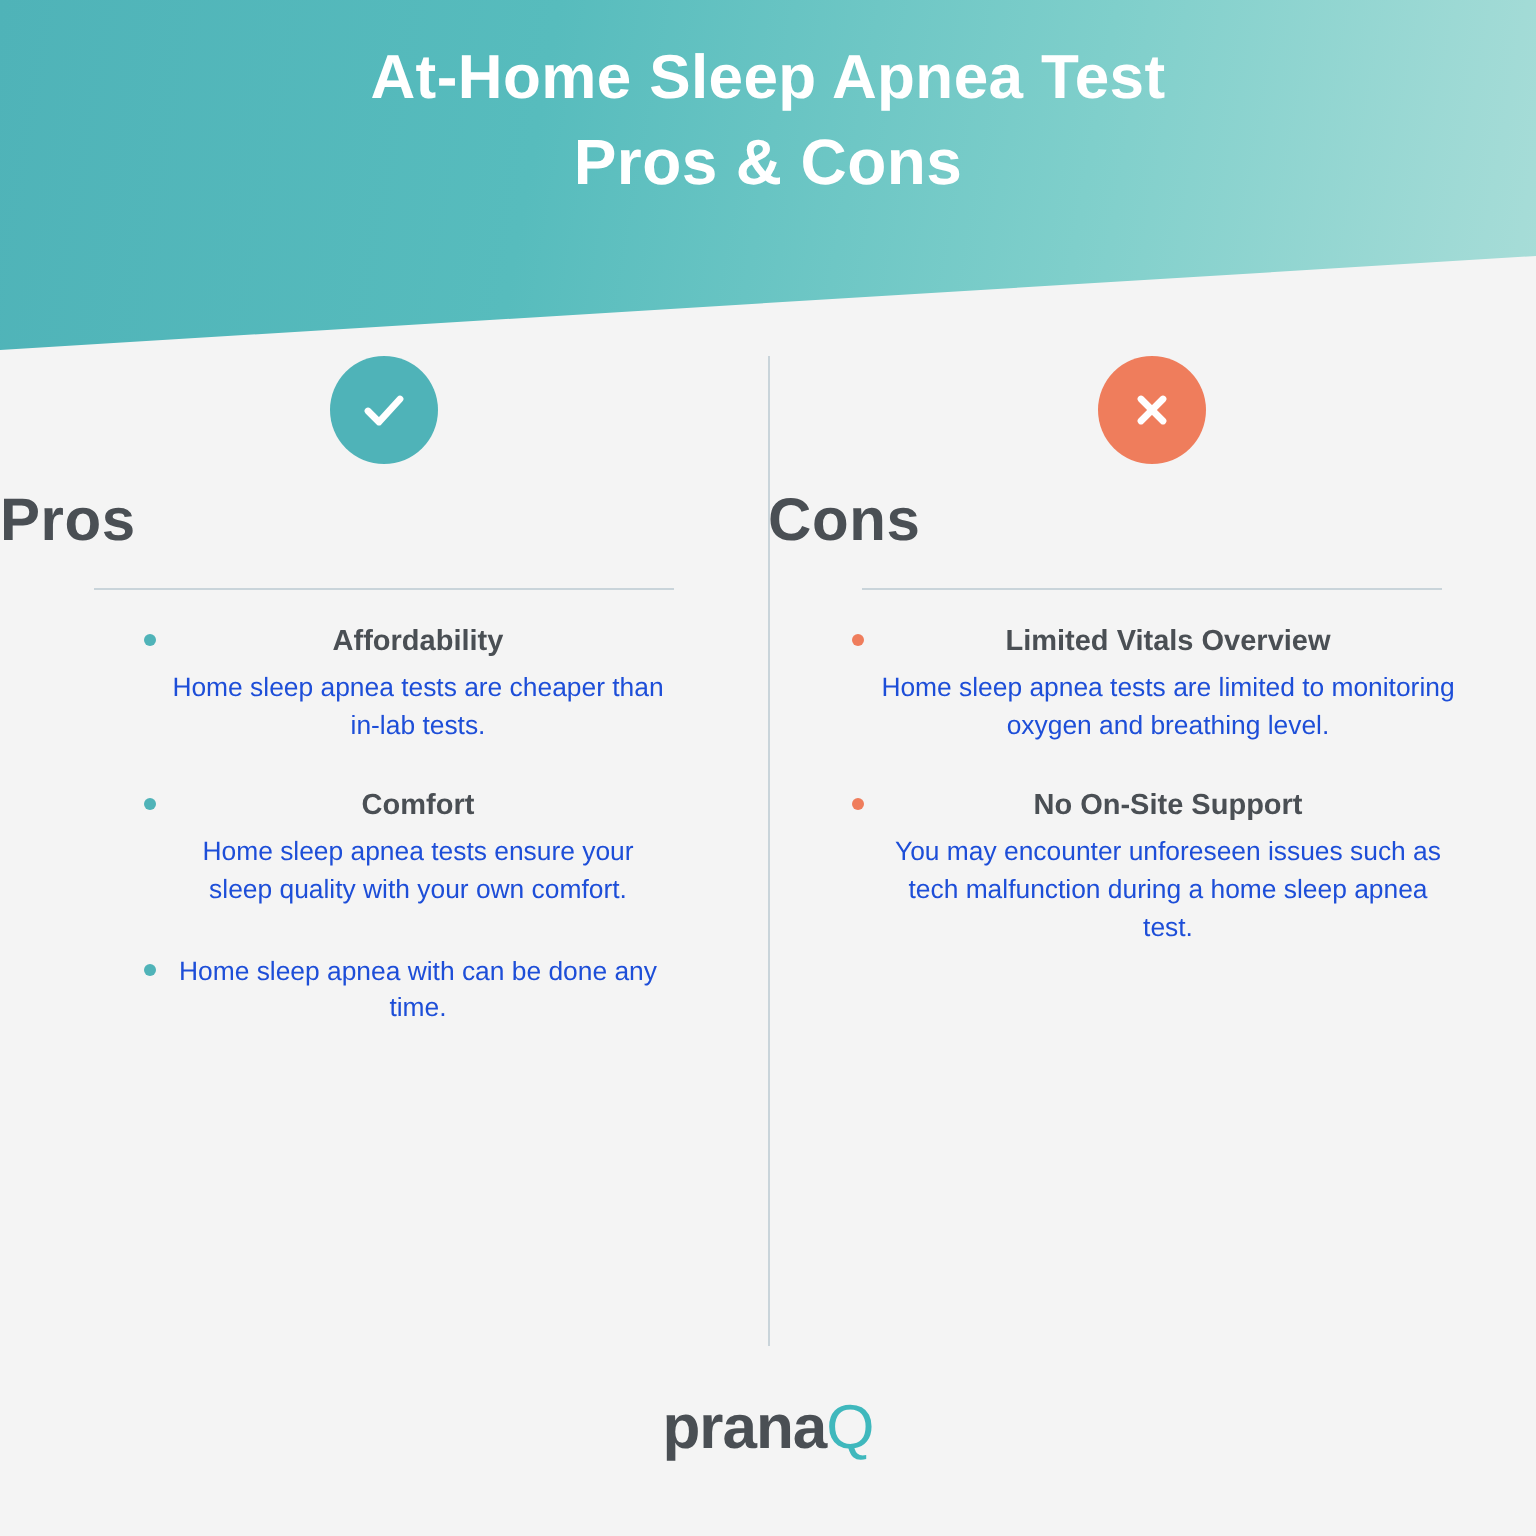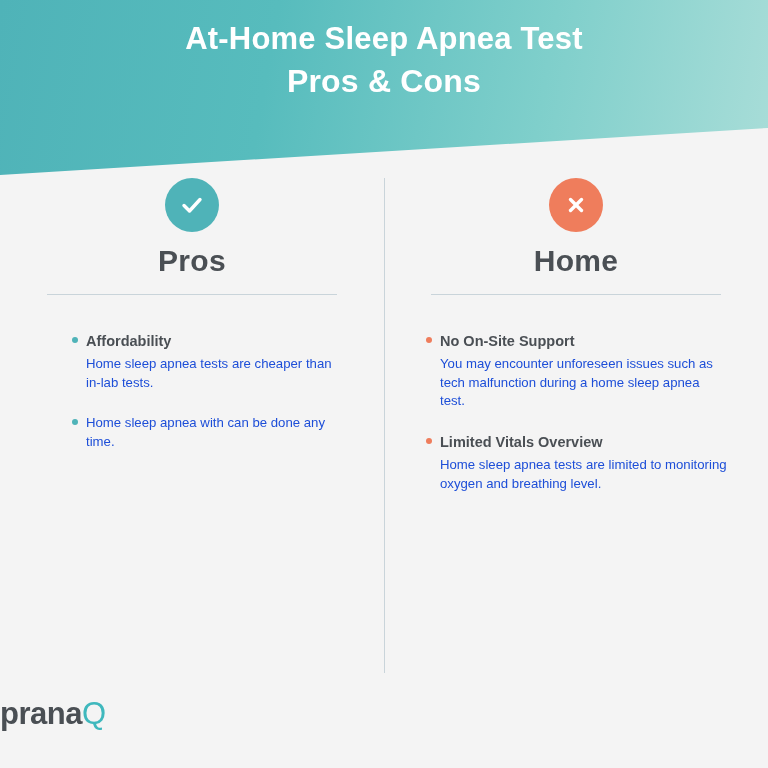--- a/index.html
+++ b/index.html
@@ -74,21 +74,20 @@
   .divider {
     position: absolute;
     top: 178px;
     left: 384px;
     width: 1px;
     height: 495px;
     background: #c9d4da;
   }
 
   .col-head {
-    text-align: center;
     padding-top: 8px;
   }
   .badge {
     width: 54px;
     height: 54px;
     border-radius: 50%;
     margin: 0 auto;
     display: flex;
     align-items: center;
     justify-content: center;
@@ -106,22 +105,23 @@
   }
   .head-rule {
     margin: 16px auto 0 auto;
     width: 290px;
     height: 1px;
     background: #c9d4da;
   }
 
   
   .list {
-    margin-top: 37px;
+    margin-top: 17px;
     padding: 0 52px 0 86px;
+    text-align: center;
   }
   .column.cons-col .list {
     padding: 0 40px 0 56px;
   }
   .item {
     position: relative;
     margin-bottom: 22px;
   }
   .bullet {
     position: absolute;
@@ -145,21 +145,21 @@
     color: #1d4ed8;
     line-height: 1.42;
   }
 
   
   .footer {
     position: absolute;
     bottom: 36px;
     left: 0;
     width: 768px;
-    text-align: left;
+    text-align: center;
   }
   .logo {
     display: inline-block;
     font-size: 31px;
     font-weight: bold;
     color: #4a4f54;
     letter-spacing: -0.5px;
     position: relative;
   }
   .logo .q {
@@ -192,51 +192,56 @@
         </div>
         <div class="col-title">Pros</div>
         <div class="head-rule"></div>
       </div>
 
       <div class="list">
         <div class="item">
           <span class="bullet pros"></span>
           <div class="item-title">Affordability</div>
           <div class="item-desc">Home sleep apnea tests are cheaper than in-lab tests.</div>
+        </div>
+        <div class="item">
+          <span class="bullet pros"></span>
+          <div class="item-title">Comfort</div>
+          <div class="item-desc">Home sleep apnea tests ensure your sleep quality with your own comfort.</div>
         </div>
         <div class="item">
           <span class="bullet pros"></span>
           <div class="item-desc">Home sleep apnea with can be done any time.</div>
         </div>
       </div>
     </div>
 
     <div class="column cons-col">
       <div class="col-head">
         <div class="badge cons">
           <svg width="28" height="28" viewBox="0 0 28 28" aria-hidden="true">
             <line x1="8.5" y1="8.5" x2="19.5" y2="19.5" stroke="#ffffff" stroke-width="3.4" stroke-linecap="round"></line>
             <line x1="19.5" y1="8.5" x2="8.5" y2="19.5" stroke="#ffffff" stroke-width="3.4" stroke-linecap="round"></line>
           </svg>
         </div>
-        <div class="col-title">Home</div>
+        <div class="col-title">Cons</div>
         <div class="head-rule"></div>
       </div>
 
       <div class="list">
+        <div class="item">
+          <span class="bullet cons"></span>
+          <div class="item-title">Limited Vitals Overview</div>
+          <div class="item-desc">Home sleep apnea tests are limited to monitoring oxygen and breathing level.</div>
+        </div>
         <div class="item">
           <span class="bullet cons"></span>
           <div class="item-title">No On-Site Support</div>
           <div class="item-desc">You may encounter unforeseen issues such as tech malfunction during a home sleep apnea test.</div>
         </div>
-        <div class="item">
-          <span class="bullet cons"></span>
-          <div class="item-title">Limited Vitals Overview</div>
-          <div class="item-desc">Home sleep apnea tests are limited to monitoring oxygen and breathing level.</div>
-        </div>
       </div>
     </div>
 
   </div>
 
   <div class="footer">
     <div class="logo"><span>prana</span><span class="q">Q</span></div>
   </div>
 
 </div>

